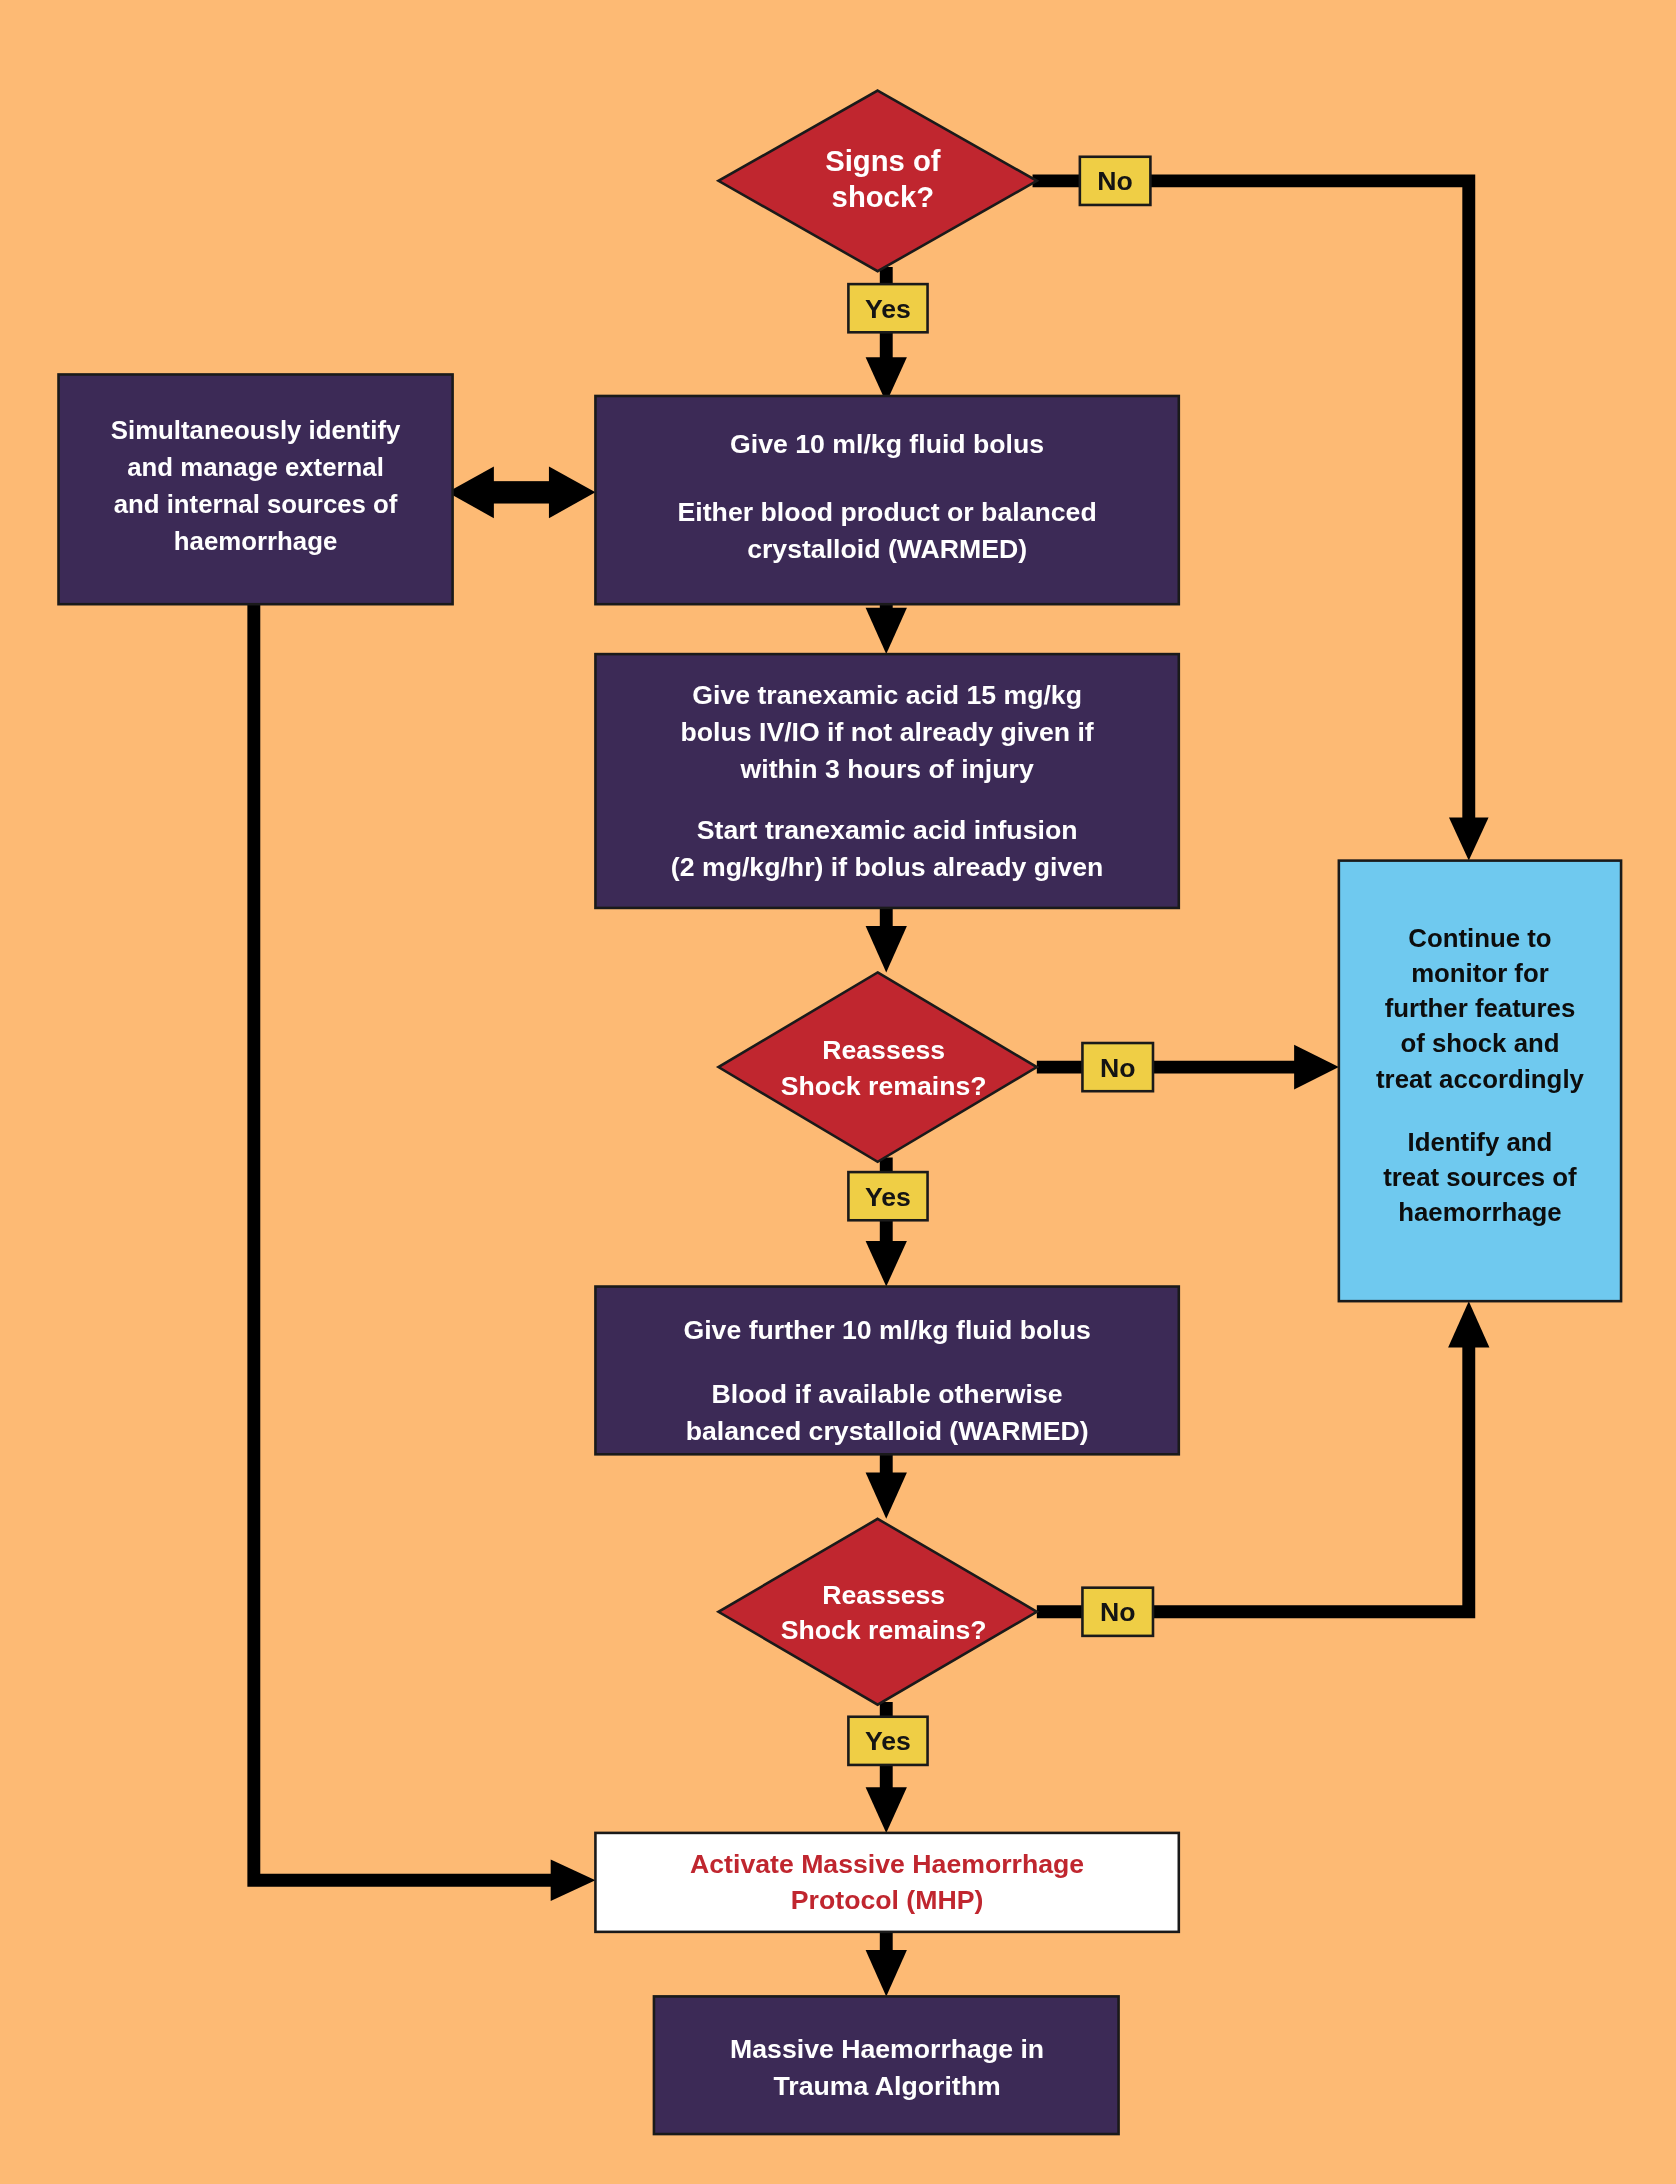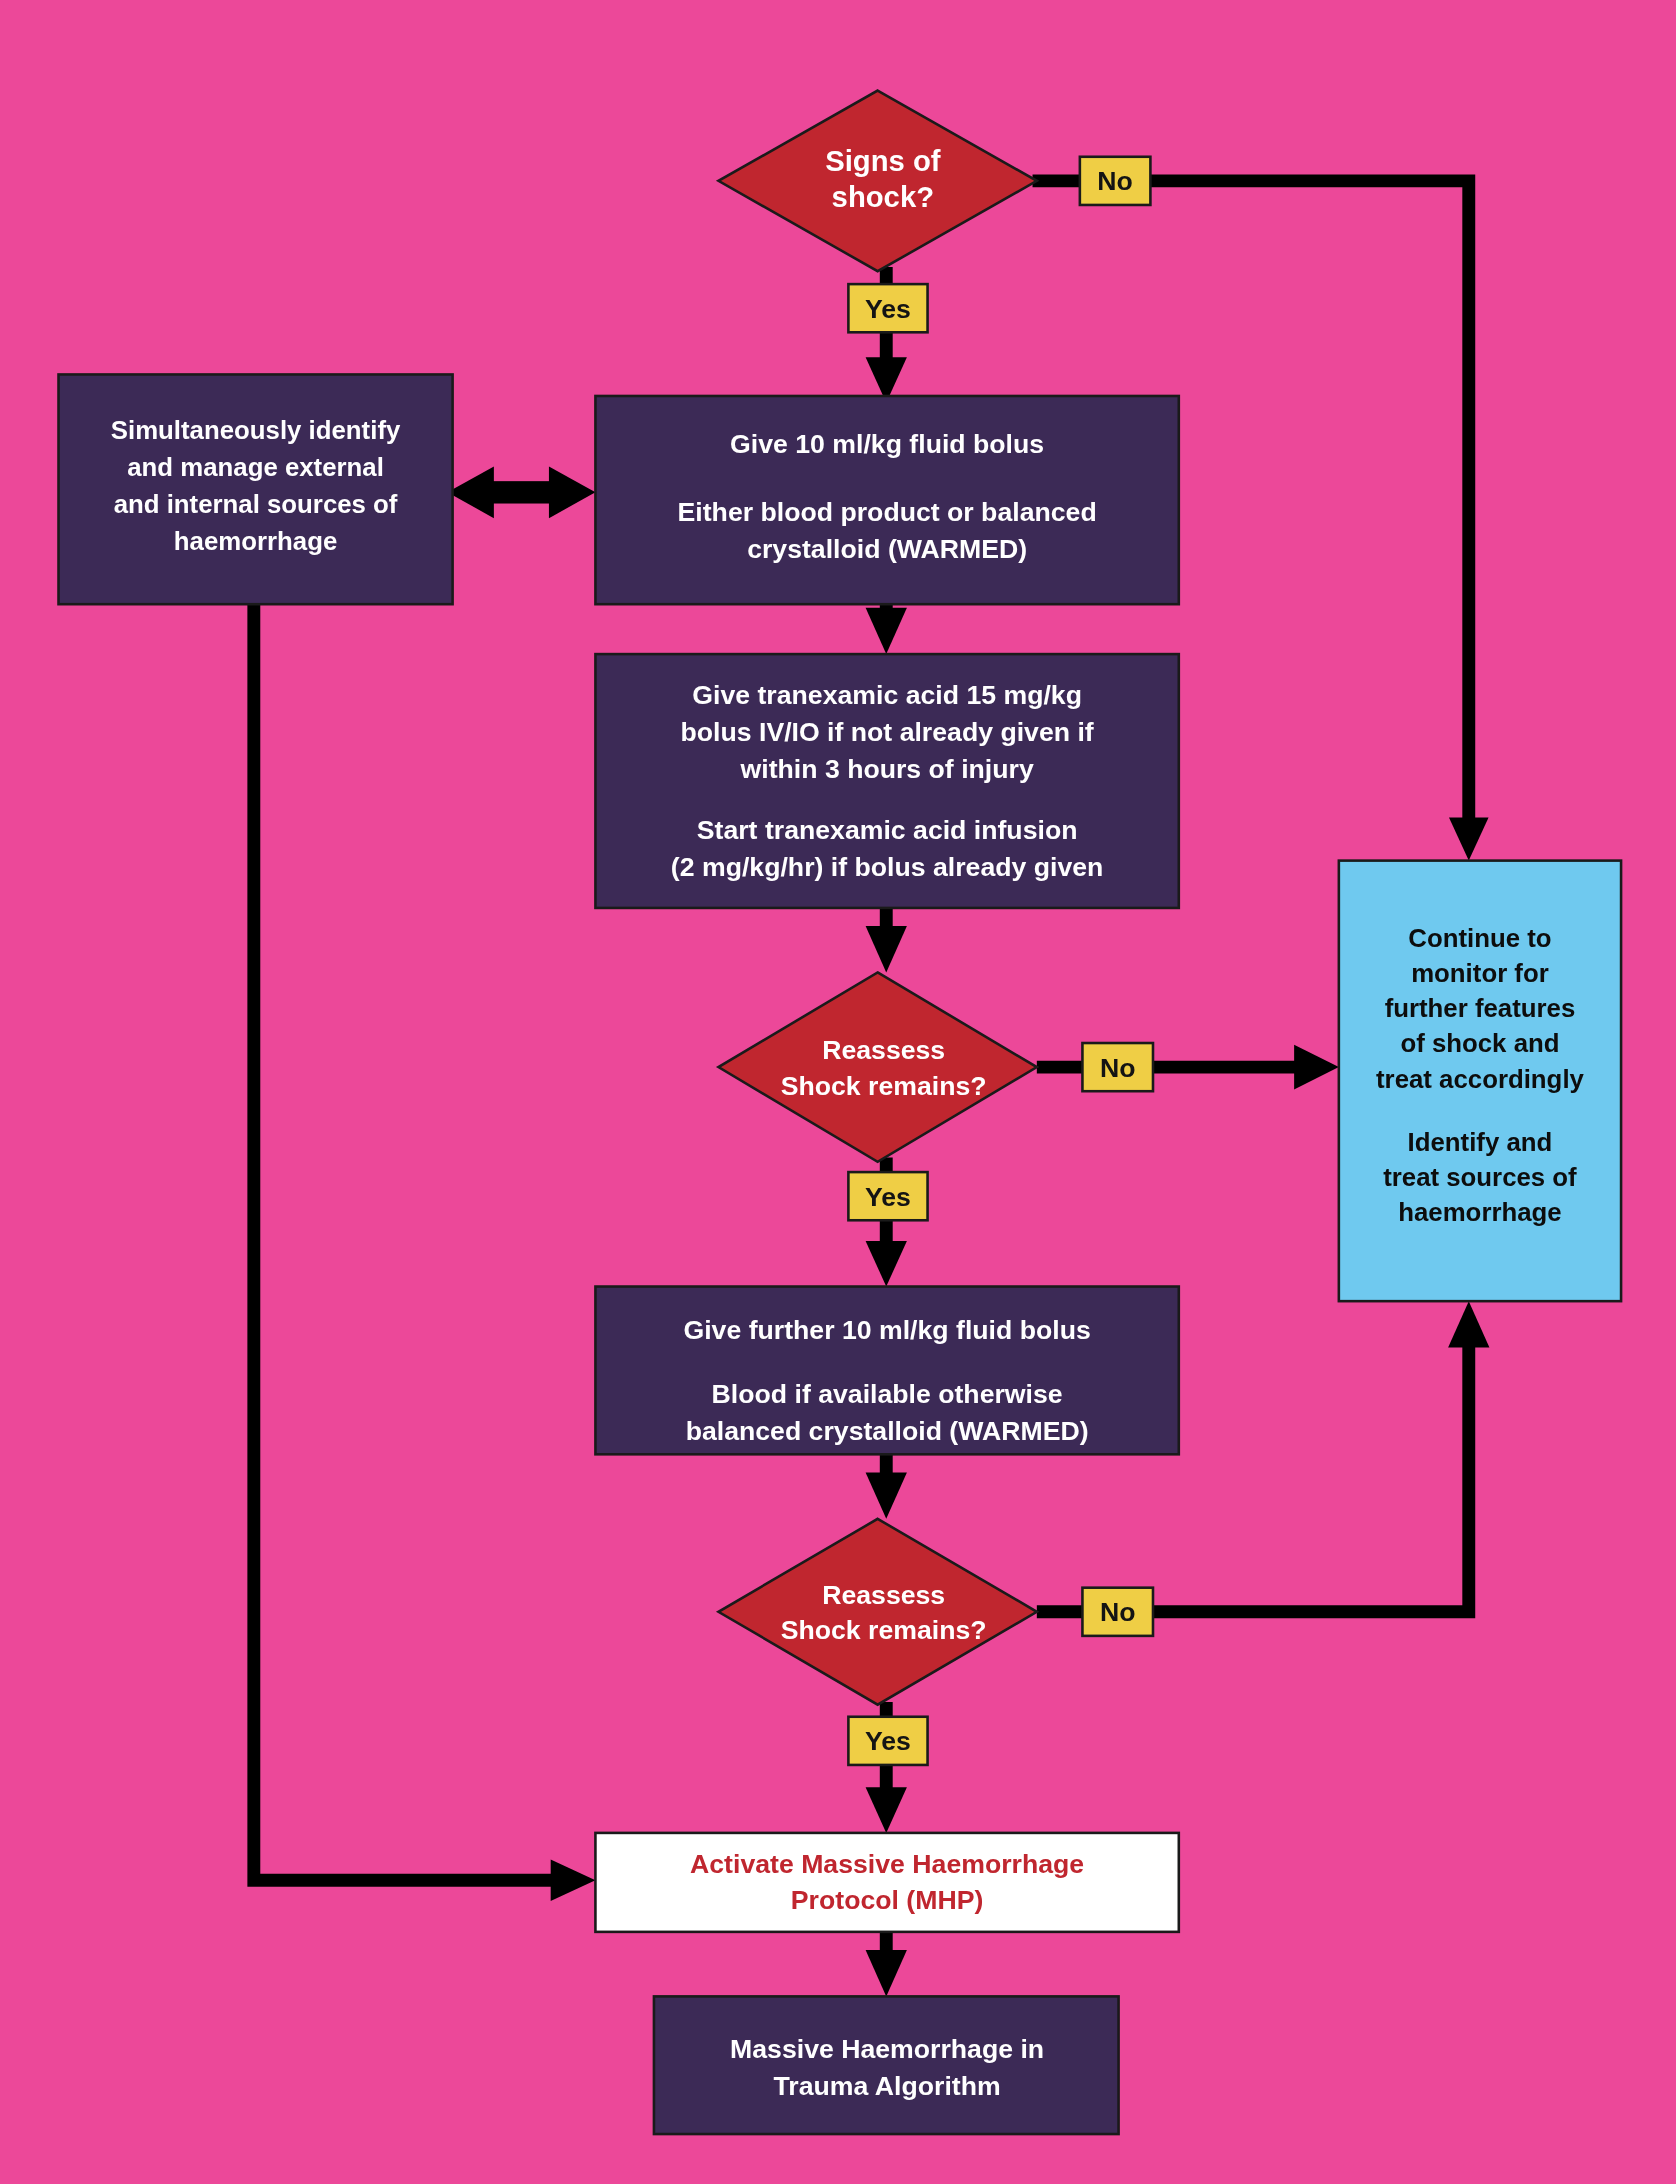--- a/index.html
+++ b/index.html
@@ -10,21 +10,21 @@
   body {
     width: 1677px;
     height: 2185px;
     font-family: "Liberation Sans", sans-serif;
     overflow: hidden;
   }
   #flowchart-root {
     position: relative;
     width: 1677px;
     height: 2185px;
-    background: #ec4899;
+    background: #fdba74;
   }
   svg.chart-canvas {
     position: absolute;
     top: 0;
     left: 0;
     width: 1677px;
     height: 2185px;
     display: block;
   }
   .node-text {

